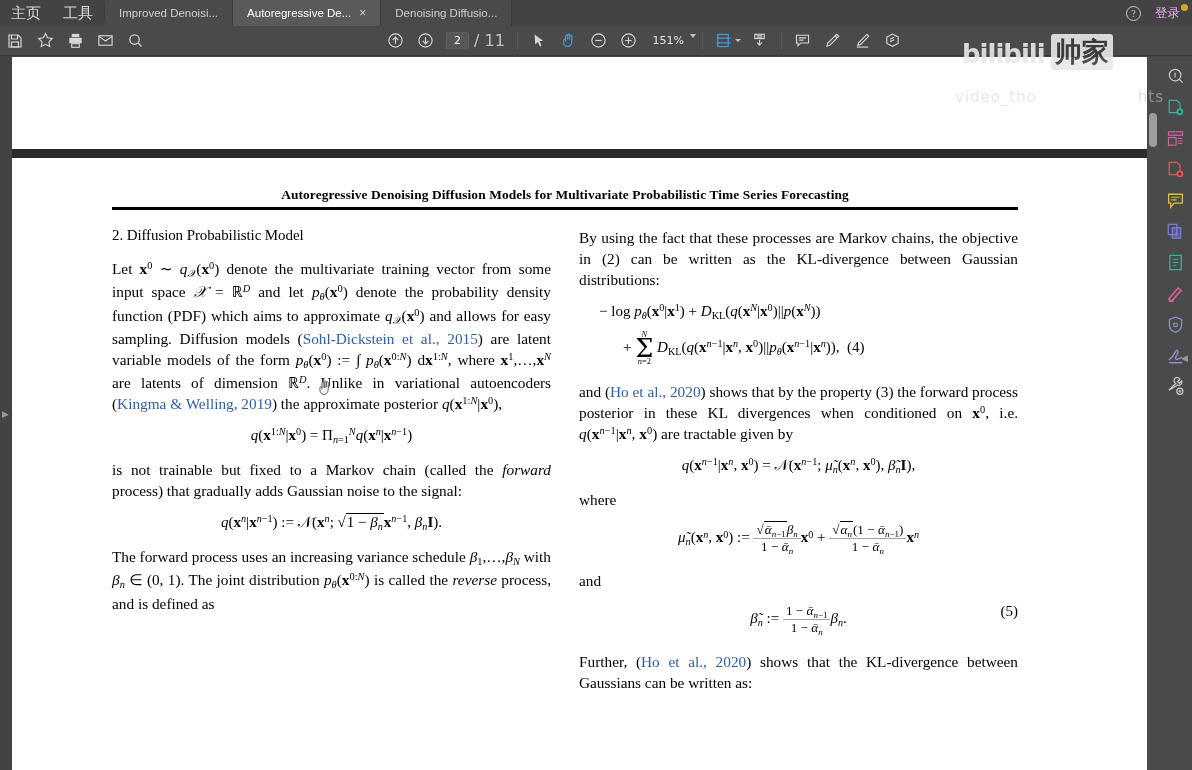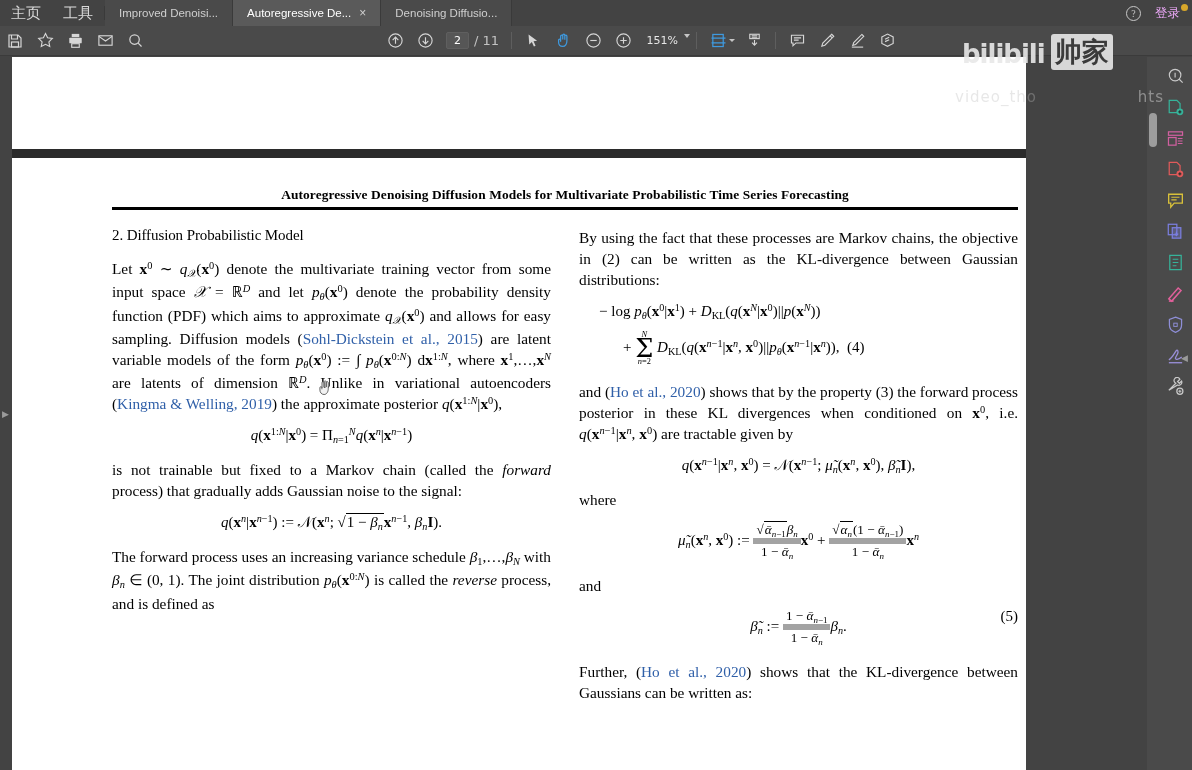--- a/index.html
+++ b/index.html
@@ -60,21 +60,21 @@
   .tb-divider { width: 1px; height: 17px; background: #5e5e5e; margin: 0 6px; }
   .page-field {
     display: flex; align-items: center; gap: 5px; margin: 0 6px;
     font-size: 11.5px; color: #e4e4e4;
     font-family: "DejaVu Sans", sans-serif;
   }
   .page-num {
     background: #565656; border: 1px solid #5f5f5f; border-radius: 2px;
     padding: 1px 7px; min-width: 22px; text-align: center; color: #fff; font-size: 11px;
   }
-  .page-total { color: #c2c2c2; font-size: 13px; }
+  .page-total { color: #c2c2c2; font-size: 16px; }
   .zoom-field {
     display: flex; gap: 6px; margin-left: 8px;
     font-size: 11px; color: #e6e6e6; font-family: "DejaVu Sans", sans-serif;
   }
   .zoom-val { min-width: 32px; text-align: right; }
   .caret { width: 0; height: 0; border-left: 3.5px solid transparent;
     border-right: 3.5px solid transparent; border-top: 4px solid #c5c5c5; }
   .caret.sm { border-left-width: 3px; border-right-width: 3px; border-top-width: 3.5px; }
 
   
@@ -104,21 +104,21 @@
     position: absolute; right: 33px; top: 57px; width: 12px; height: 713px;
     background: #4a4a4a;
   }
   .vscroll-thumb {
     position: absolute; left: 2px; top: 56px; width: 8px; height: 34px;
     background: #9d9d9d; border-radius: 4px;
   }
 
   
   .doc-view {
-    position: absolute; left: 12px; top: 57px; width: 1014px; height: 713px;
+    position: absolute; left: 12px; top: 57px; width: 1135px; height: 713px;
     background: #ffffff; overflow: hidden; padding-left: 16px;
   }
   .page-prev { position: absolute; left: 0; top: 0; width: 1135px; height: 92px; background: #fff; }
   .page-gap { position: absolute; left: 0; top: 92px; width: 1135px; height: 9px; background: #2b2b2b; }
   .page-cur { position: absolute; left: 0; top: 101px; width: 1135px; height: 612px; background: #fff; }
 
   
   .paper {
     position: absolute; left: 100px; top: 130px; width: 906px;
     font-family: "Liberation Serif", serif; color: #000;
@@ -145,21 +145,21 @@
   }
   .eq-num { position: absolute; right: 0; }
   .eq-wrap { position: relative; }
   .lnk { color: #2f5fa8; }
   i { font-style: italic; }
   .mi { font-style: italic; font-family: "Liberation Serif", serif; }
   .bb { font-weight: bold; }
   sub { font-size: 0.68em; vertical-align: -0.28em; }
   sup { font-size: 0.68em; vertical-align: 0.48em; }
   .frac { display: inline-block; vertical-align: middle; text-align: center; font-size: 0.88em; }
-  .frac > .num { display: block; border-bottom: 6px solid #a3a3a3; padding: 0 3px; }
+  .frac > .num { display: block; border-bottom: 1px solid #a3a3a3; padding: 0 3px; }
   .frac > .den { display: block; padding: 0 3px; }
   .sqrt { border-top: 1px solid #000; padding: 0 1px 0 1px; }
   .bigsum { font-size: 1.9em; line-height: 0.7; vertical-align: -0.18em; font-family: "DejaVu Serif", serif;}
   .sumwrap { display: inline-block; text-align: center; vertical-align: middle; font-size: 0.9em; }
   .sumwrap .lim { display: block; font-size: 0.62em; line-height: 1.05; }
 
   
   .wm {
     position: absolute; right: 18px; top: 34px; width: 212px; height: 46px;
     opacity: 0.9; pointer-events: none;

